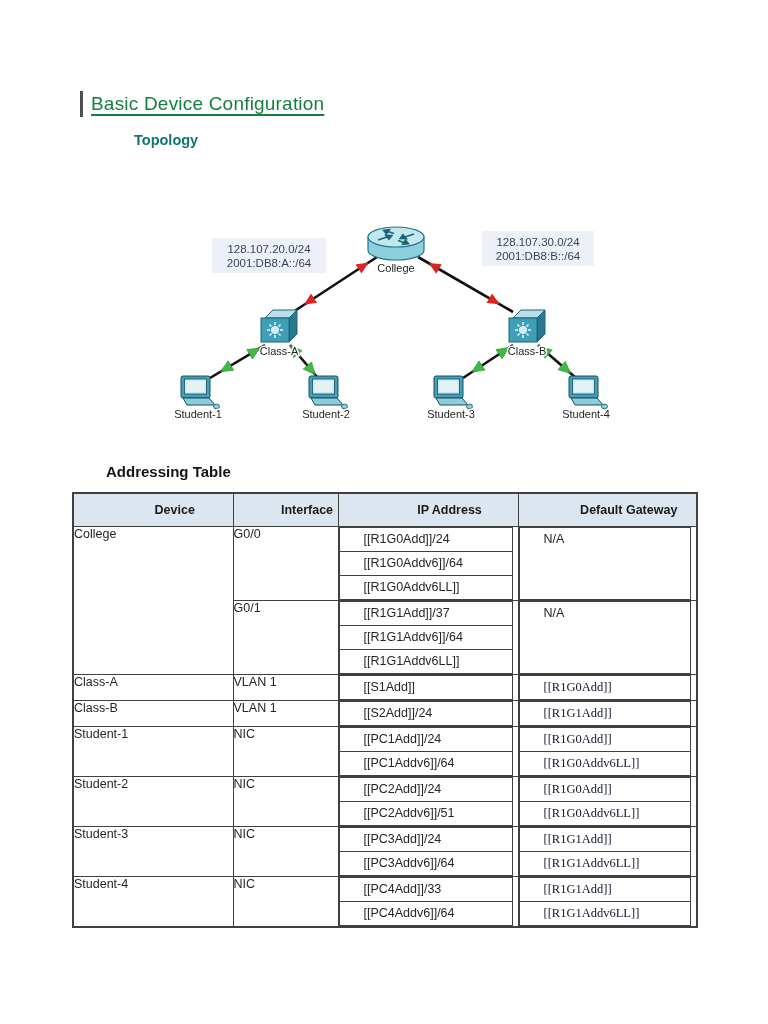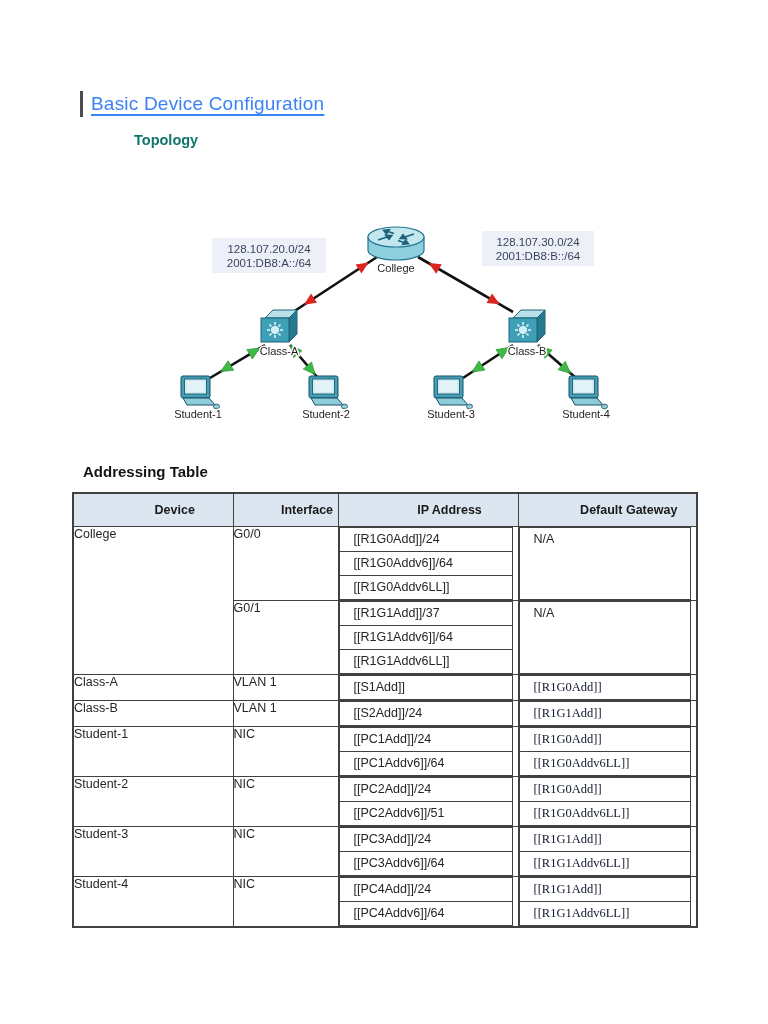--- a/index.html
+++ b/index.html
@@ -3,42 +3,42 @@
 <meta charset="utf-8">
 <style>
   html,body{margin:0;padding:0;}
   body{
     width:768px;height:1024px;background:#ffffff;position:relative;overflow:hidden;
     font-family:"Liberation Sans",sans-serif;-webkit-font-smoothing:antialiased;
   }
   .title-row{position:absolute;left:80px;top:91px;display:flex;align-items:center;}
   .title-bar{width:3px;height:26px;background:#4d4d4d;margin-right:8px;}
   .title-text{
-    font-size:19px;color:#3b82f6;text-decoration:underline;
+    font-size:19px;color:#15803d;text-decoration:underline;
     text-underline-offset:4px;text-decoration-thickness:2px;letter-spacing:.2px;
   }
   .h-topology{position:absolute;left:134px;top:132px;font-size:14.5px;font-weight:bold;color:#0f766e;}
-  .h-table{position:absolute;left:83px;top:463px;font-size:15px;font-weight:bold;color:#141414;text-align:center;}
+  .h-table{position:absolute;left:106px;top:463px;font-size:15px;font-weight:bold;color:#141414;text-align:center;}
   svg.topo{position:absolute;left:150px;top:215px;}
   .devlbl{font-size:11px;fill:#1f1f1f;text-anchor:middle;paint-order:stroke;stroke:#ffffff;stroke-width:3px;}
   .netlbl{font-size:11.5px;fill:#38445e;text-anchor:middle;}
   table.addr{
     position:absolute;left:72px;top:492px;width:624px;
     border-collapse:collapse;table-layout:fixed;
     font-size:12.5px;color:#262626;border:2px solid #404040;
   }
   table.addr th{
     border:1px solid #404040;background:#dce6f1;height:30px;
     font-size:12.5px;font-weight:bold;text-align:center;color:#1a1a1a;padding-left:44px;
   }
   table.addr td{border:1px solid #404040;vertical-align:top;padding:0;}
   td.plain{padding:4px 7px 0 7px;}
   .ibox{
     height:25px;line-height:23px;border:1px solid #404040;box-sizing:border-box;
-    margin:-1px 5px 0 0;padding-left:14px;overflow:hidden;white-space:nowrap;
+    margin:-1px 5px 0 0;padding-left:24px;overflow:hidden;white-space:nowrap;
   }
   .ibox:first-child{margin-top:0;}
   .red{color:#0f172a;font-family:Liberation Serif, serif;}
 </style>
 </head>
 <body>
 
 <div class="title-row">
   <div class="title-bar"></div>
   <span class="title-text">Basic Device Configuration</span>
@@ -267,21 +267,21 @@
         </td>
         <td>
           <div class="ibox red">[[R1G1Add]]</div>
           <div class="ibox red">[[R1G1Addv6LL]]</div>
         </td>
       </tr>
       <tr>
         <td class="plain">Student-4</td>
         <td class="plain">NIC</td>
         <td>
-          <div class="ibox">[[PC4Add]]/24</div>
+          <div class="ibox">[[PC4Add]]/33</div>
           <div class="ibox">[[PC4Addv6]]/64</div>
         </td>
         <td>
           <div class="ibox red">[[R1G1Add]]</div>
           <div class="ibox red">[[R1G1Addv6LL]]</div>
         </td>
       </tr>
     </tbody>
 </table>
 

